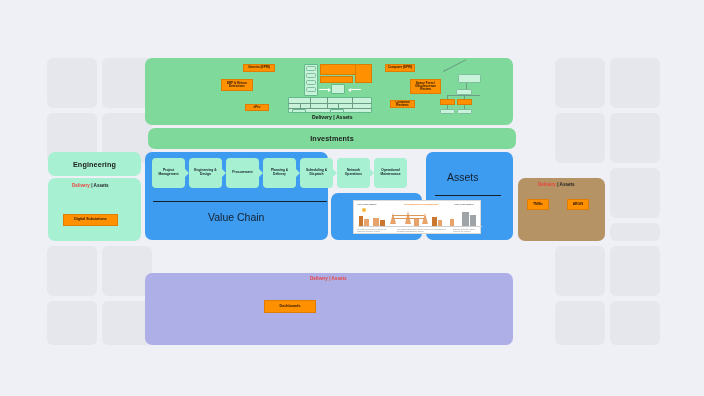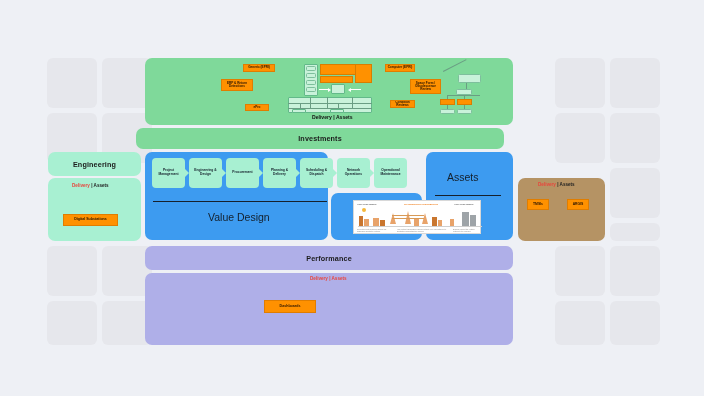--- a/index.html
+++ b/index.html
@@ -216,21 +216,21 @@
   <div class="mini-line" style="left:447px; top:95px; width:.4px; height:4px;"></div>
   <div class="mini-line" style="left:464px; top:95px; width:.4px; height:4px;"></div>
   <div class="mini-orange" style="left:440px; top:99px; width:15px; height:6px;"></div>
   <div class="mini-orange" style="left:457px; top:99px; width:15px; height:6px;"></div>
   <div class="mini-grey" style="left:440px; top:109px; width:15px; height:5px;"></div>
   <div class="mini-grey" style="left:457px; top:109px; width:15px; height:5px;"></div>
   <div class="mini-line" style="left:447px; top:105px; width:.4px; height:4px;"></div>
   <div class="mini-line" style="left:464px; top:105px; width:.4px; height:4px;"></div>
   <div class="mini-line" style="left:443px; top:71px; width:26px; height:.4px; transform:rotate(-27deg); transform-origin:left center;"></div>
 
-  <div class="hdr green" style="left:136px; top:128px; width:368px; height:21px;">
+  <div class="hdr green" style="left:148px; top:128px; width:368px; height:21px;">
     <span class="hdr-txt">Investments</span>
   </div>
 
   <div class="hdr mint" style="left:48px; top:152px; width:93px; height:24px;">
     <span class="hdr-txt">Engineering</span>
   </div>
   <div class="panel mint" style="left:48px; top:178px; width:93px; height:63px;"></div>
   <div class="lbl-split" style="left:72px; top:183px;">
     <span class="red">Delivery</span>
     <span class="dark">| Assets</span>
@@ -243,21 +243,21 @@
     <div class="chev" style="left:0px;">Project Management</div>
     <div class="chev" style="left:37px;">Engineering &amp; Design</div>
     <div class="chev" style="left:74px;">Procurement</div>
     <div class="chev" style="left:111px;">Planning &amp; Delivery</div>
     <div class="chev" style="left:148px;">Scheduling &amp; Dispatch</div>
   </div>
   <div class="chev" style="left:337px; top:158px;">Network Operations</div>
   <div class="chev last" style="left:374px; top:158px;">Operational Maintenance</div>
 
   <div class="rule" style="left:153px; top:201px; width:174px;"></div>
-  <div class="bigtxt" style="left:208px; top:211px;">Value Design</div>
+  <div class="bigtxt" style="left:208px; top:211px;">Value Chain</div>
 
   <div class="panel blue" style="left:426px; top:152px; width:87px; height:88px;"></div>
   <div class="bigtxt" style="left:447px; top:171px;">Assets</div>
   <div class="rule" style="left:435px; top:195px; width:66px;"></div>
 
   <div class="panel blue" style="left:331px; top:193px; width:91px; height:47px;"></div>
 
   <div class="info-card" style="left:353px; top:200px; width:128px; height:34px;">
     <div class="info-sky">
       <div class="sun" style="left:6px;  top:1px;"></div>
@@ -287,22 +287,19 @@
   </div>
 
   <div class="panel tan" style="left:518px; top:178px; width:87px; height:63px;"></div>
   <div class="lbl-split" style="left:538px; top:182px;">
     <span class="red">Delivery</span>
     <span class="dark">| Assets</span>
   </div>
   <div class="orange" style="left:527px; top:199px; width:22px; height:11px; font-size:3.4px;">TMSIs</div>
   <div class="orange" style="left:567px; top:199px; width:22px; height:11px; font-size:3.4px;">ARGIS</div>
 
-  <div class="hdr purple" style="left:145px; top:246px; width:368px; height:24px;">
-    <span class="hdr-txt">Performance</span>
-  </div>
   <div class="panel purple" style="left:145px; top:273px; width:368px; height:72px;"></div>
   <div class="lbl-split" style="left:310px; top:276px;">
     <span class="red">Delivery | Assets</span>
   </div>
   <div class="orange" style="left:264px; top:300px; width:52px; height:13px; font-size:3.6px;">Dashboards</div>
 
 </div>
 
 </body></html>

